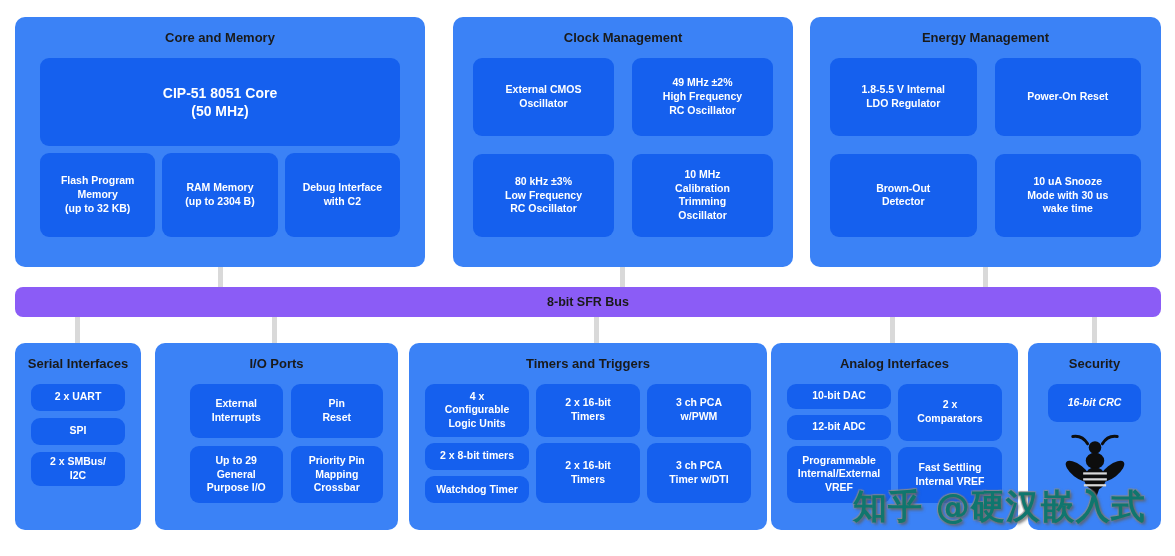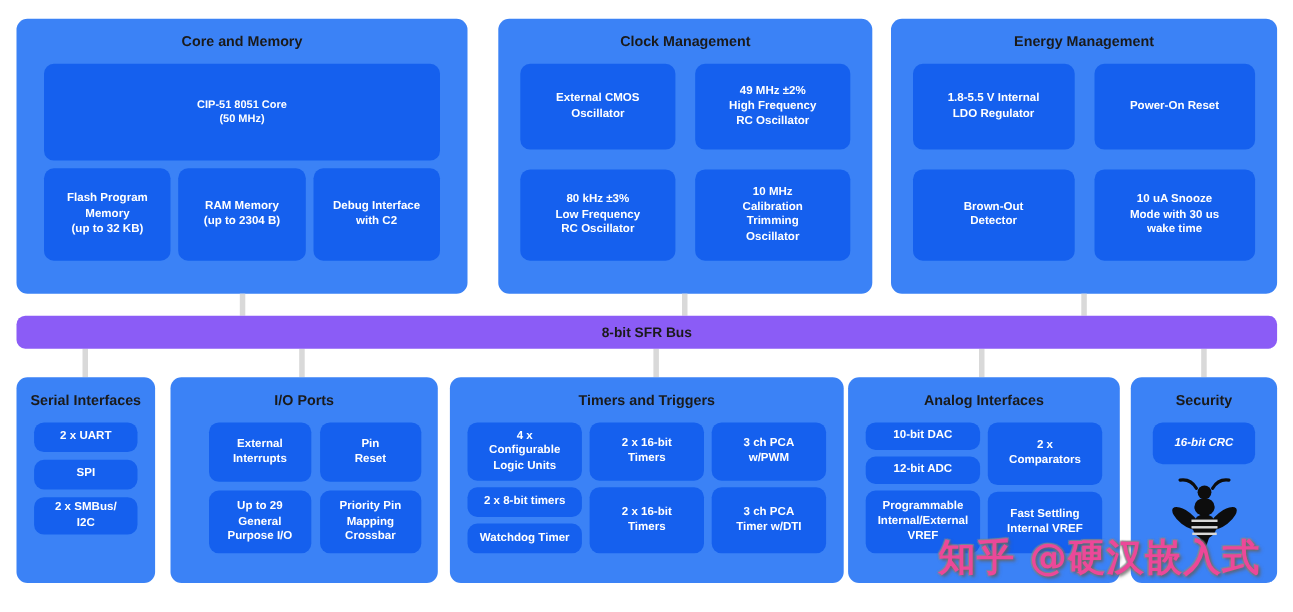--- a/index.html
+++ b/index.html
@@ -56,39 +56,39 @@
   }
   .conn { position:absolute; width:5px; background:#d9d9d9; }
   .conn.top { top:267px; height:20px; }
   .conn.bot { top:317px; height:26px; }
   
   .bee-wrap { flex:1 1 auto; display:flex; align-items:center; justify-content:center; padding-bottom:12px; }
   .bee-wrap svg { width:74px; height:80px; }
   
   .watermark {
     position:absolute; left:853px; top:484px; z-index:10;
-    font-size:34px; font-weight:bold; color:#ec4899; letter-spacing:1px;
+    font-size:34px; font-weight:bold; color:#0f766e; letter-spacing:1px;
     font-family:"DejaVu Sans","Liberation Sans",sans-serif;
     text-shadow: 2px 2px 3px rgba(95,95,95,0.85),
                  -1px -1px 1px rgba(140,140,140,0.7),
                  1px -1px 1px rgba(140,140,140,0.7),
                  -1px 1px 1px rgba(140,140,140,0.7);
     white-space:nowrap;
     text-align:right;
   }
 </style>
 </head>
 <body>
 
 <div class="stage">
 
   <div class="panel" style="left:15px; top:17px; width:410px; height:250px;">
     <div class="panel-title">Core and Memory</div>
     <div class="panel-body grid-core">
-      <div class="blk span3" style="font-size:10px;">CIP-51 8051 Core
+      <div class="blk span3" style="font-size:14px;">CIP-51 8051 Core
 (50 MHz)</div>
       <div class="blk">Flash Program
 Memory
 (up to 32 KB)</div>
       <div class="blk">RAM Memory
 (up to 2304 B)</div>
       <div class="blk">Debug Interface
 with C2</div>
     </div>
   </div>

